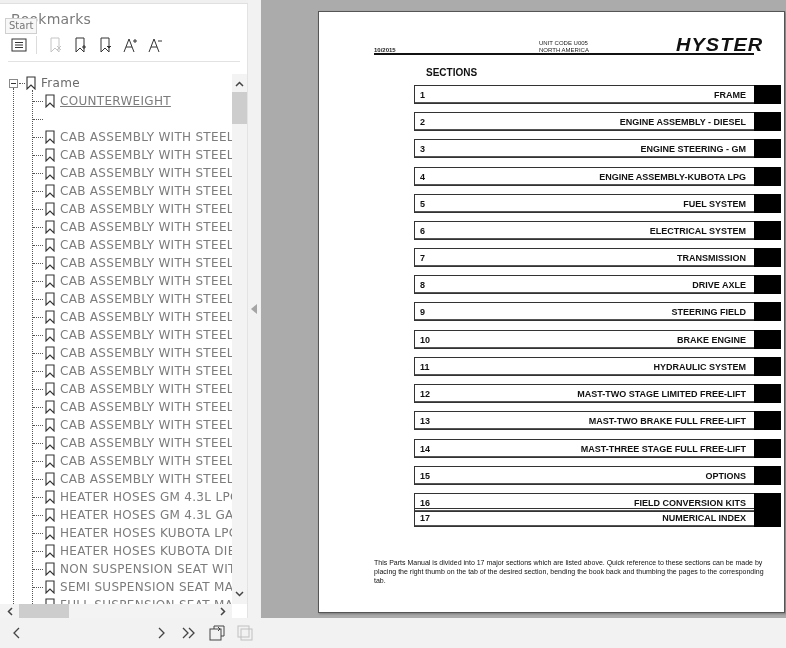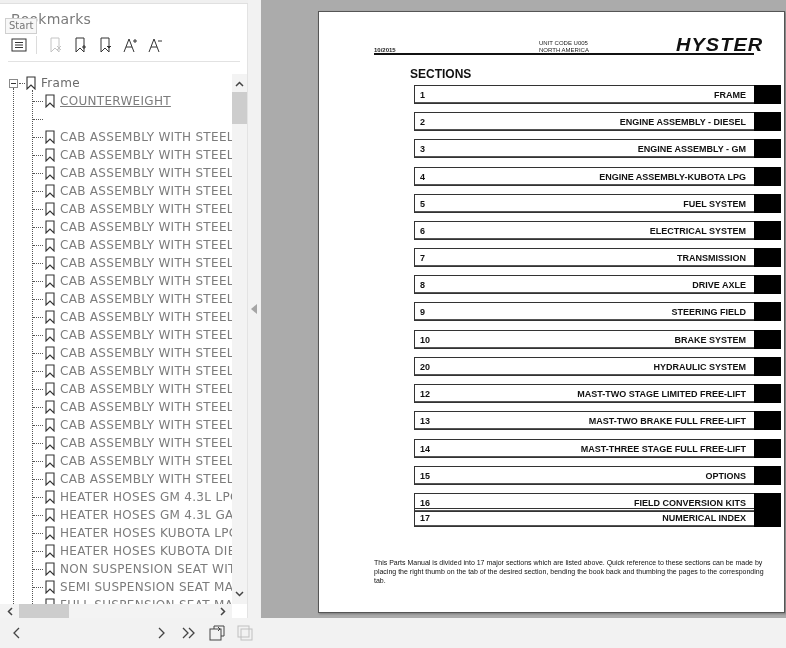--- a/index.html
+++ b/index.html
@@ -38,21 +38,21 @@
   .splitter { position: absolute; left: 248px; top: 0; width: 12px; height: 618px; background: #f2f2f2; display: flex; align-items: center; justify-content: center; }
 
   
   .viewer { position: absolute; left: 261px; top: 0; width: 525px; height: 618px; background: #ababab; overflow: hidden; }
   .page { position: absolute; left: 57px; top: 11px; width: 467px; height: 602px; background: #ffffff; border: 1px solid #555; box-shadow: 1px 1px 2px rgba(0,0,0,0.3); }
 
   .pg-date { position: absolute; left: 55px; top: 35px; font-family: "Liberation Sans", sans-serif; font-size: 6px; font-weight: bold; color: #222; }
   .pg-unit { position: absolute; left: 220px; top: 28px; font-family: "Liberation Sans", sans-serif; font-size: 6px; color: #222; line-height: 7px; }
   .pg-logo { position: absolute; left: 357px; top: 22px; font-family: "Liberation Sans", sans-serif; font-size: 19px; font-weight: bold; font-style: italic; color: #111; letter-spacing: 1px; transform: scaleX(1.05); transform-origin: left; }
   .pg-rule { position: absolute; left: 55px; top: 41px; width: 380px; height: 1.5px; background: #111; }
-  .pg-sections { position: absolute; left: 91px; top: 55px; font-family: "Liberation Sans", sans-serif; font-size: 12px; font-weight: bold; color: #111; }
+  .pg-sections { position: absolute; left: 107px; top: 55px; font-family: "Liberation Sans", sans-serif; font-size: 10px; font-weight: bold; color: #111; }
 
   .sec-row { position: absolute; left: 95px; width: 370px; height: 19px; }
   .sec-box { position: absolute; left: 0; top: 0; width: 340px; height: 19px; border: 1px solid #333; border-right: none; box-shadow: inset 0 -1px 0 #555; display: flex; align-items: center; justify-content: space-between; padding: 0 8px 0 5px; font-family: "Liberation Sans", sans-serif; font-size: 9px; font-weight: bold; color: #111; }
   .sec-tab { position: absolute; left: 340px; top: 0; width: 27px; height: 19px; background: #000; }
 
   .pg-foot { position: absolute; left: 55px; top: 546px; width: 390px; font-family: "Liberation Sans", sans-serif; font-size: 7px; color: #111; line-height: 9px; }
 
   
   .bottombar { position: absolute; left: 0; top: 618px; width: 786px; height: 30px; background: #f2f2f2; }
   .bb-btn { position: absolute; top: 4px; width: 22px; height: 22px; display: flex; align-items: center; justify-content: center; }
@@ -434,21 +434,21 @@
           <div class="sec-row" style="top: 100px;">
             <div class="sec-box">
               <span>2</span>
               <span>ENGINE ASSEMBLY - DIESEL</span>
             </div>
             <div class="sec-tab"></div>
           </div>
           <div class="sec-row" style="top: 127px;">
             <div class="sec-box">
               <span>3</span>
-              <span>ENGINE ASSEMBLY - GM</span>
+              <span>ENGINE STEERING - GM</span>
             </div>
             <div class="sec-tab"></div>
           </div>
           <div class="sec-row" style="top: 155px;">
             <div class="sec-box">
               <span>4</span>
               <span>ENGINE ASSEMBLY-KUBOTA LPG</span>
             </div>
             <div class="sec-tab"></div>
           </div>
@@ -483,27 +483,27 @@
           <div class="sec-row" style="top: 290px;">
             <div class="sec-box">
               <span>9</span>
               <span>STEERING FIELD</span>
             </div>
             <div class="sec-tab"></div>
           </div>
           <div class="sec-row" style="top: 318px;">
             <div class="sec-box">
               <span>10</span>
-              <span>BRAKE SYSTEM</span>
+              <span>BRAKE ENGINE</span>
             </div>
             <div class="sec-tab"></div>
           </div>
           <div class="sec-row" style="top: 345px;">
             <div class="sec-box">
-              <span>20</span>
+              <span>11</span>
               <span>HYDRAULIC SYSTEM</span>
             </div>
             <div class="sec-tab"></div>
           </div>
           <div class="sec-row" style="top: 372px;">
             <div class="sec-box">
               <span>12</span>
               <span>MAST-TWO STAGE LIMITED FREE-LIFT</span>
             </div>
             <div class="sec-tab"></div>

